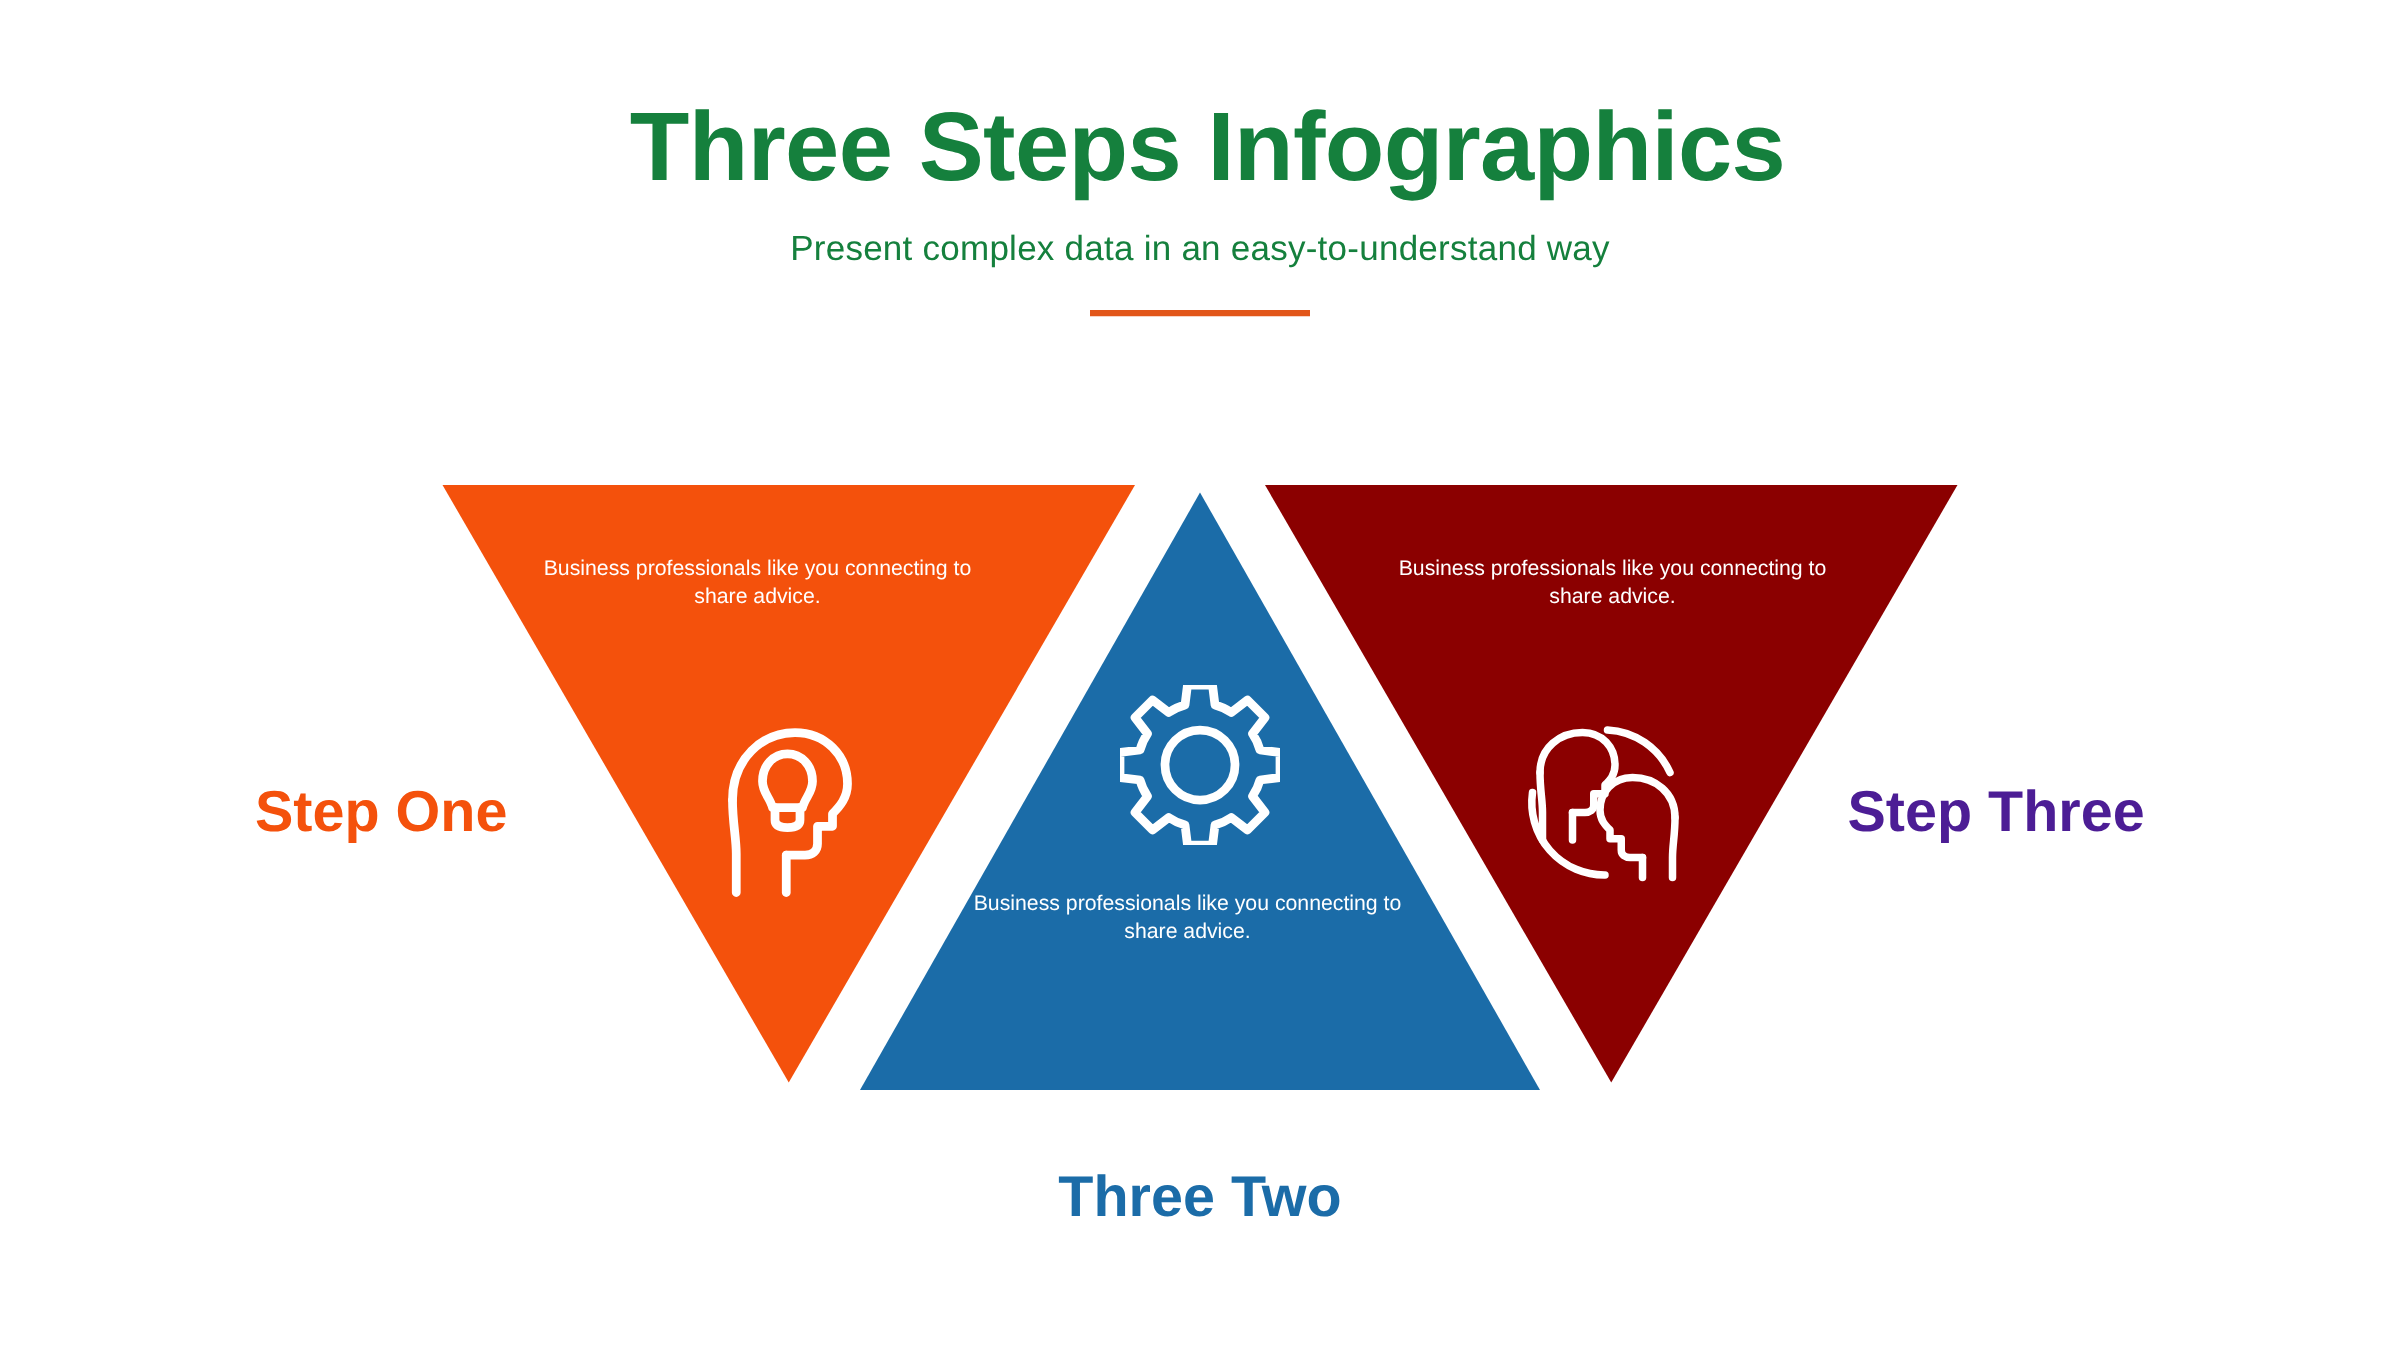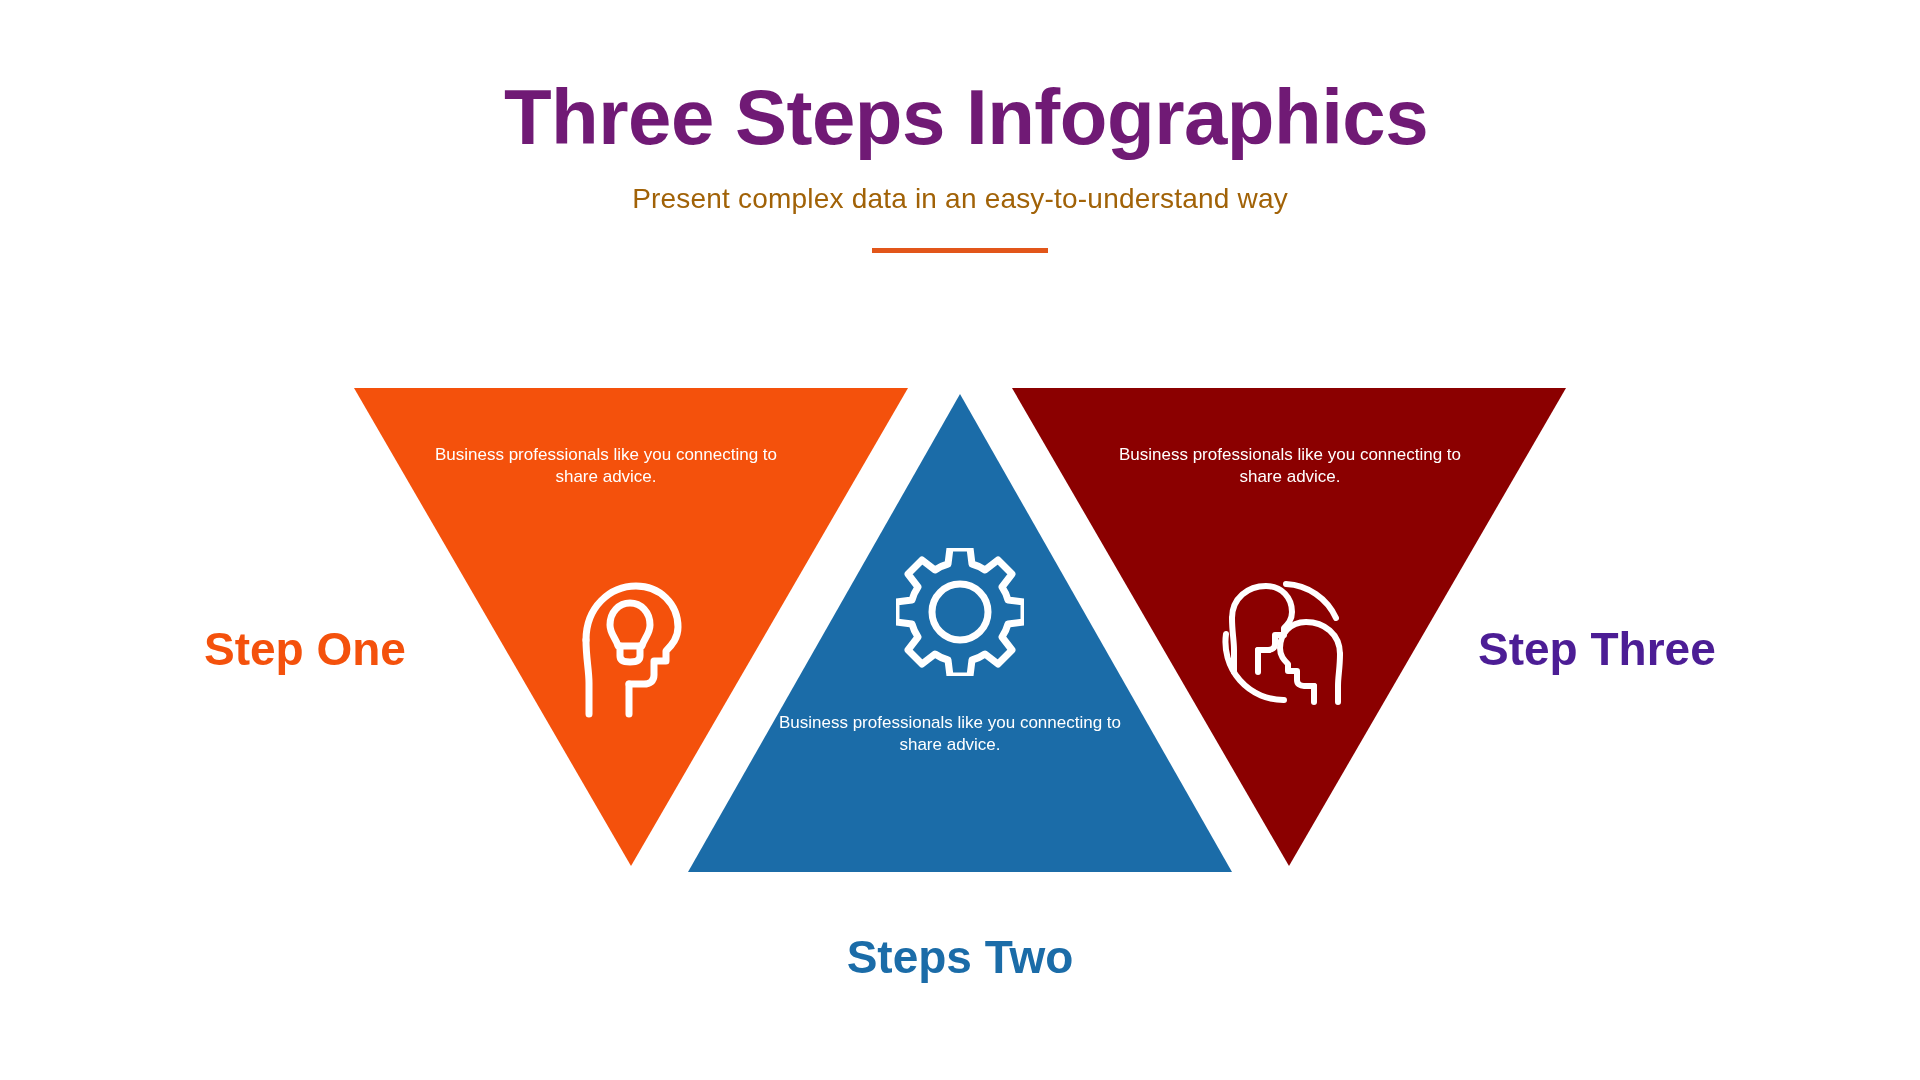--- a/index.html
+++ b/index.html
@@ -60,22 +60,22 @@
   #label-one   { left:204px;  top:622px; color:#E2561A; }
   #label-three { left:1478px; top:622px; color:#8B0000; }
   #label-two   { left:0; top:930px; width:1920px; text-align:center; color:#1B6CA8; }
 </style>
 </head>
 <body style="background: rgb(255, 255, 255);">
 
 <div id="slide">
 
   <div id="header">
-    <h1 id="title" style="color: #701a75; padding-left: 12px;">Three Steps Infographics</h1>
-    <p id="subtitle" style="color: #a16207;">Present complex data in an easy-to-understand way</p>
+    <h1 id="title" style="color: #15803d; padding-left: 12px;">Three Steps Infographics</h1>
+    <p id="subtitle" style="color: #15803d;">Present complex data in an easy-to-understand way</p>
     <div id="accent-bar" style="background: rgb(226, 86, 26);"></div>
   </div>
 
   <div id="stage">
 
     <svg class="shape-layer" viewBox="0 0 1920 1080">
 
       <polygon id="tri-one" points="354,388 908,388 631,866" fill="#F4510C"></polygon>
 
       <polygon id="tri-two" points="960,394 1232,872 688,872" fill="#1B6CA8"></polygon>
@@ -131,21 +131,21 @@
                      L52 120 A42 42 0 0 1 39 114 L26 124 L12 110
                      L22 97 A42 42 0 0 1 16 84 L0 82 L0 62
                      L16 60 A42 42 0 0 1 22 47 L12 34 L26 20
                      L39 30 A42 42 0 0 1 52 24 Z" transform="translate(0,-8) scale(1)"></path>
 
             <circle cx="64" cy="64" r="28"></circle>
           </g>
         </svg>
       </div>
 
-      <div class="step-label" id="label-two" style="color: rgb(27, 108, 168);">Steps Two</div>
+      <div class="step-label" id="label-two" style="color: rgb(27, 108, 168);">Three Two</div>
     </div>
 
     <div class="step-panel">
       <div class="tri-text" id="text-three" style="color: rgb(255, 255, 255);">Business professionals like you connecting to share advice.</div>
 
       <div class="tri-icon" id="icon-three">
         <svg viewBox="0 0 140 128" width="140" height="128">
           <g fill="none" stroke="#ffffff" stroke-width="6" stroke-linecap="round" stroke-linejoin="round">
 
             <path d="M70 6 A58 58 0 0 1 120 40"></path>

